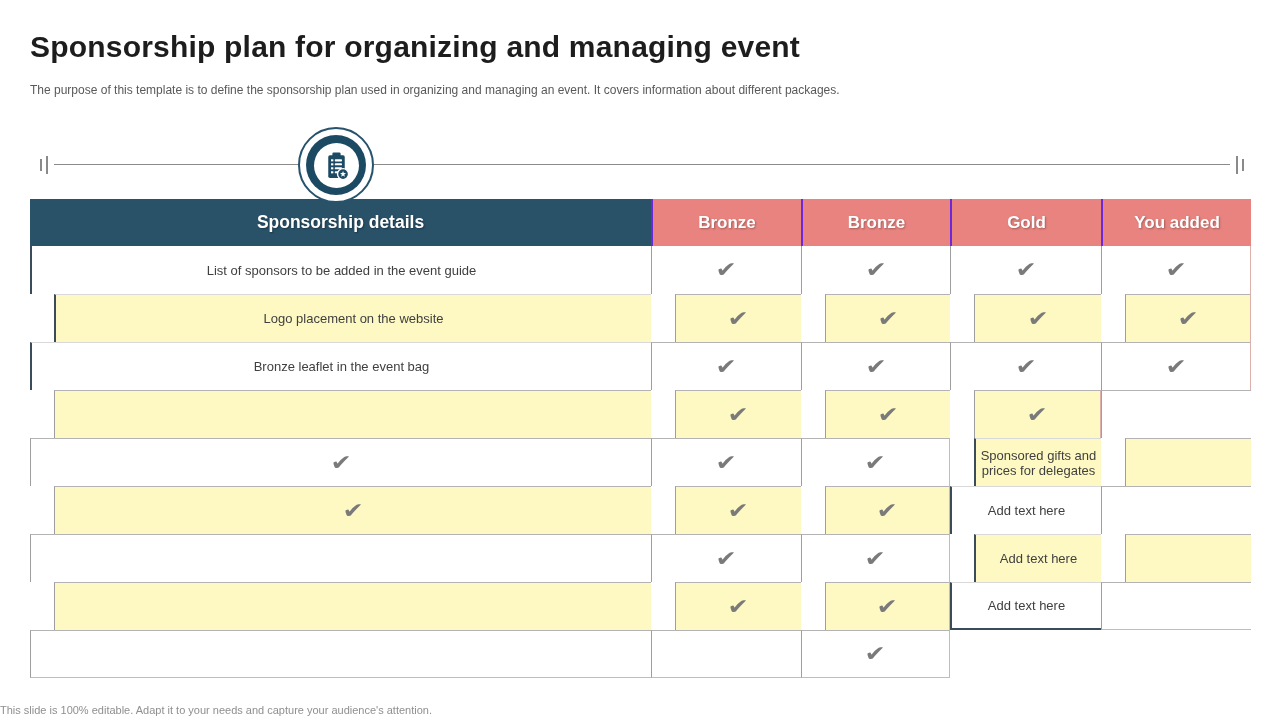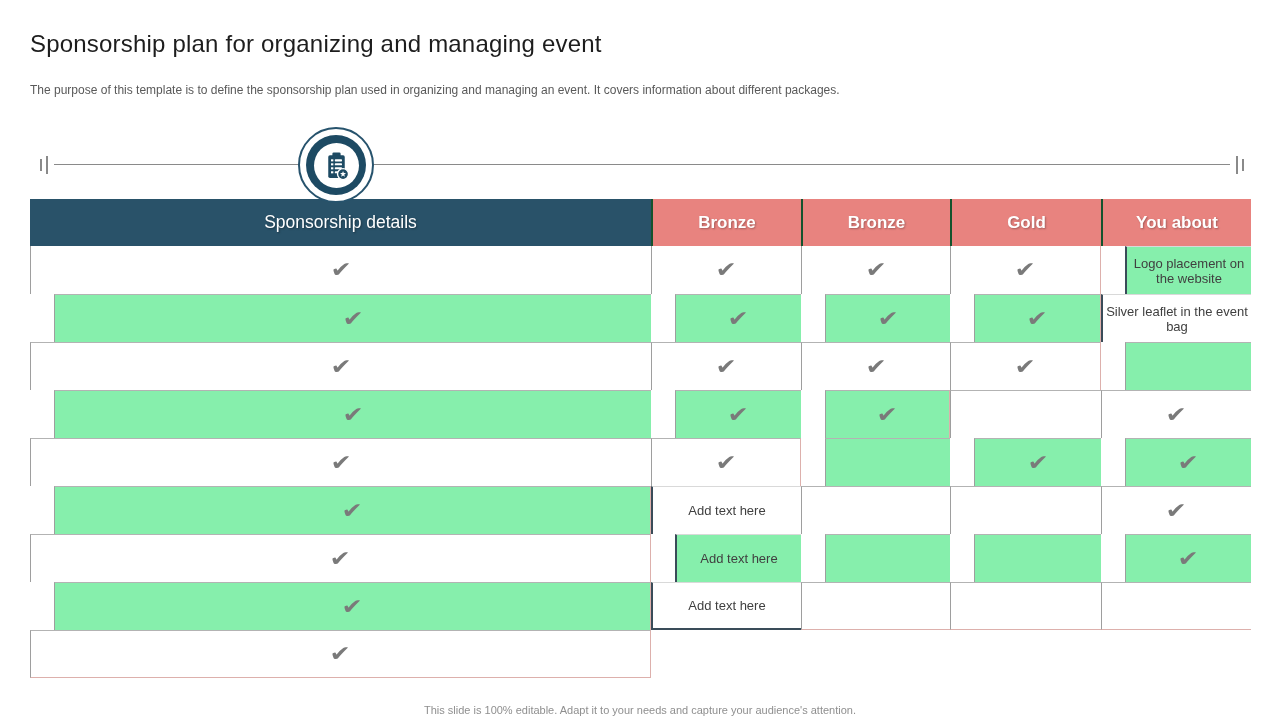--- a/index.html
+++ b/index.html
@@ -6,21 +6,21 @@
   body{
     width:1280px;height:720px;background:#ffffff;
     font-family:"Liberation Sans", sans-serif;
     position:relative;overflow:hidden;
   }
   .slide{position:absolute;inset:0;}
 
   
   .title{
     position:absolute;left:30px;top:30px;width:1100px;
-    font-size:24px;font-weight:400;color:#1d1d1d;letter-spacing:0.2px;
+    font-size:30px;font-weight:700;color:#1d1d1d;letter-spacing:0.2px;
   }
   .subtitle{
     position:absolute;left:30px;top:83px;width:1100px;
     font-size:12px;color:#595959;
   }
 
   
   .timeline{position:absolute;left:40px;top:154px;width:1204px;height:22px;}
   .timeline .line{position:absolute;left:14px;right:14px;top:10px;height:1px;background:#8a8a8a;}
   .tick{position:absolute;width:2px;background:#8a8a8a;}
@@ -42,49 +42,49 @@
 
   
   .pkg-table{
     position:absolute;left:30px;top:199px;
     display:grid;
     grid-template-columns:621px 150px 149px 151px 150px;
     grid-template-rows:47px repeat(9,48px);
   }
   .cell{box-sizing:border-box;display:flex;align-items:center;justify-content:center;}
   .h-details{
-    background:#295269;color:#ffffff;font-size:17.5px;font-weight:400;
+    background:#295269;color:#ffffff;font-size:17.5px;font-weight:700;
     text-shadow:1px 1px 2px rgba(0,0,0,0.35);
   }
   .h-tier{
     background:#e8837f;color:#ffffff;font-size:17px;font-weight:700;
     text-shadow:1px 1px 2px rgba(0,0,0,0.3);
-    border-left:2px solid #14532d;box-sizing:border-box;
+    border-left:2px solid #6d28d9;box-sizing:border-box;
   }
   .c-label{
     background:#ffffff;color:#404040;font-size:13px;text-align:center;
     border-left:2px solid #3a4c59;border-top:1px solid #d9d9d9;
   }
   .c-check{
     background:#ffffff;
     border-left:1px solid #9e9e9e;border-top:1px solid #b3b3b3;
   }
-  .alt{background:#86efac;margin-left:24px;}
+  .alt{background:#fef9c3;margin-left:24px;}
   .row-first{border-top:none;}
   .c-label.row-last{border-bottom:2.5px solid #3a4c59;}
   .c-check.row-last{border-bottom:1.5px solid #ddb0ac;}
   .c-check.col-last{border-right:1.5px solid #ddb0ac;}
   .check{
     font-family:"DejaVu Sans", sans-serif;
     font-size:22px;line-height:1;color:#7a7a7a;transform:scaleX(1.15);
   }
 
   
   .footer{
-    position:absolute;left:0;top:704px;width:1280px;text-align:center;
+    position:absolute;left:0;top:704px;width:1280px;text-align:left;
     font-size:11px;color:#8f8f8f;
   }
 </style>
 </head>
 <body>
 
 <div class="slide">
 
   <div class="title">Sponsorship plan for organizing and managing event</div>
   <div class="subtitle">The purpose of this template is to define the sponsorship plan used in organizing and managing an event. It covers information about different packages.</div>
@@ -117,22 +117,23 @@
       </div>
     </div>
   </div>
 
   <div class="pkg-table">
 
     <div class="cell h-details">Sponsorship details</div>
     <div class="cell h-tier">Bronze</div>
     <div class="cell h-tier">Bronze</div>
     <div class="cell h-tier">Gold</div>
-    <div class="cell h-tier">You about</div>
-
+    <div class="cell h-tier">You added</div>
+
+    <div class="cell c-label row-first">List of sponsors to be added in the event guide</div>
     <div class="cell c-check row-first">
         <span class="check">✔</span>
       </div>
     <div class="cell c-check row-first">
         <span class="check">✔</span>
       </div>
     <div class="cell c-check row-first">
         <span class="check">✔</span>
       </div>
     <div class="cell c-check row-first col-last">
@@ -146,21 +147,21 @@
     <div class="cell c-check alt">
         <span class="check">✔</span>
       </div>
     <div class="cell c-check alt">
         <span class="check">✔</span>
       </div>
     <div class="cell c-check alt col-last">
         <span class="check">✔</span>
       </div>
 
-    <div class="cell c-label">Silver leaflet in the event bag</div>
+    <div class="cell c-label">Bronze leaflet in the event bag</div>
     <div class="cell c-check">
         <span class="check">✔</span>
       </div>
     <div class="cell c-check">
         <span class="check">✔</span>
       </div>
     <div class="cell c-check">
         <span class="check">✔</span>
       </div>
     <div class="cell c-check col-last">
@@ -186,20 +187,21 @@
     <div class="cell c-check">
         <span class="check">✔</span>
       </div>
     <div class="cell c-check">
         <span class="check">✔</span>
       </div>
     <div class="cell c-check col-last">
         <span class="check">✔</span>
       </div>
 
+    <div class="cell c-label alt">Sponsored gifts and prices for delegates</div>
     <div class="cell c-check alt">
         <span class="check"></span>
       </div>
     <div class="cell c-check alt">
         <span class="check">✔</span>
       </div>
     <div class="cell c-check alt">
         <span class="check">✔</span>
       </div>
     <div class="cell c-check alt col-last">

